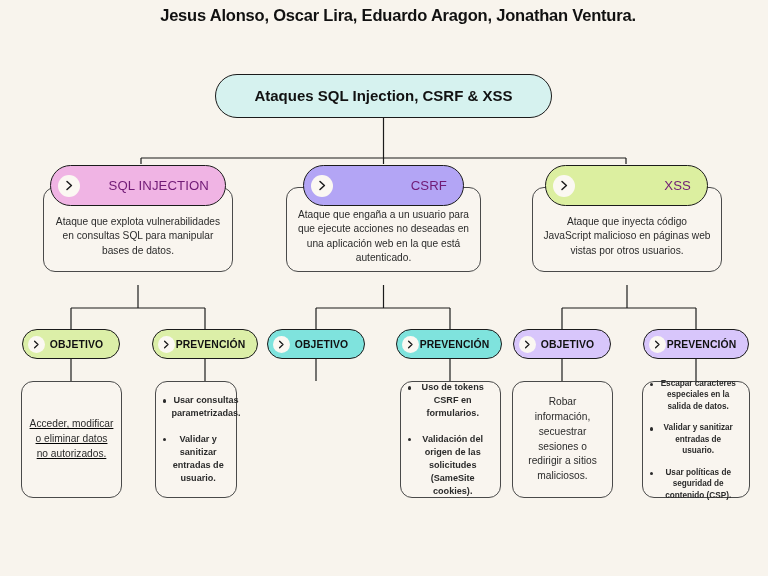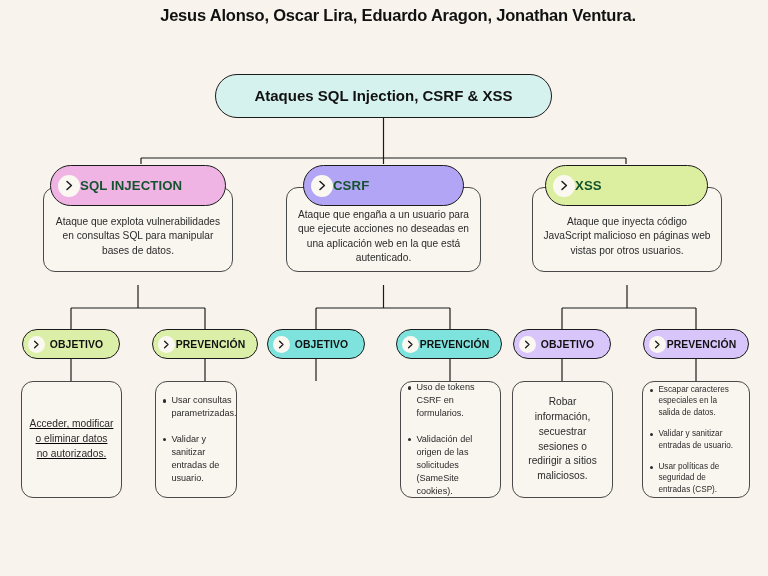--- a/index.html
+++ b/index.html
@@ -82,24 +82,24 @@
     height: 41px;
     border: 1.4px solid #1b1b1b;
     border-radius: 21px;
     display: flex;
     align-items: center;
     padding: 0 16px 0 7px;
     z-index: 4;
   }
   .l2-pill .pill-label {
     flex: 1;
-    text-align: left;
+    text-align: right;
     font-size: 13.2px;
-    font-weight: bold;
-    color: #14532d;
+    font-weight: normal;
+    color: #701a75;
     letter-spacing: 0.1px;
   }
 
   
   .l3-pill {
     position: absolute;
     height: 30px;
     border: 1.3px solid #1b1b1b;
     border-radius: 15px;
     display: flex;
@@ -162,24 +162,26 @@
   }
   .bullet-dot {
     flex: 0 0 auto;
     width: 3.4px; height: 3.4px;
     border-radius: 50%;
     background: #2b2b2b;
     margin-top: 5px;
   }
   .bullet-text {
     flex: 1;
+    text-align: center;
     font-size: 9.1px;
     color: #2b2b2b;
     line-height: 1.42;
     padding-right: 4px;
+    font-weight: bold;
   }
   .leaf-bullets.tiny .bullet-text { font-size: 8.2px; line-height: 1.4; }
 </style>
 </head>
 <body>
 
 <div id="canvas">
 
   <svg id="wires" viewBox="0 0 768 576" width="768" height="576">
     <g fill="none" stroke="#1b1b1b" stroke-width="1.2">
@@ -354,18 +356,18 @@
       <div class="bullet-row">
         <span class="bullet-dot"></span>
         <span class="bullet-text">Escapar caracteres especiales en la salida de datos.</span>
       </div>
       <div class="bullet-row">
         <span class="bullet-dot"></span>
         <span class="bullet-text">Validar y sanitizar entradas de usuario.</span>
       </div>
       <div class="bullet-row">
         <span class="bullet-dot"></span>
-        <span class="bullet-text">Usar políticas de seguridad de entradas (CSP).</span>
+        <span class="bullet-text">Usar políticas de seguridad de contenido (CSP).</span>
       </div>
     </div>
   </div>
 
 </div>
 
 </body></html>

